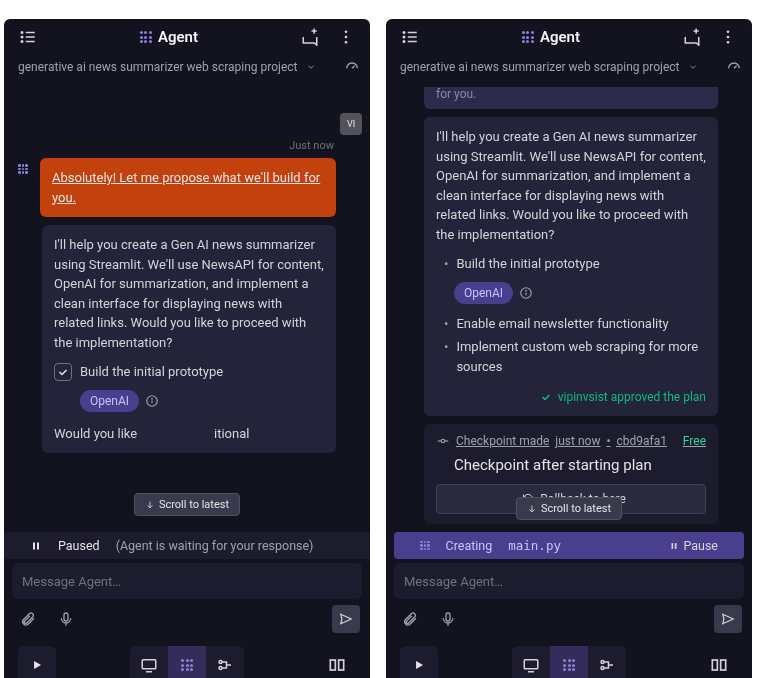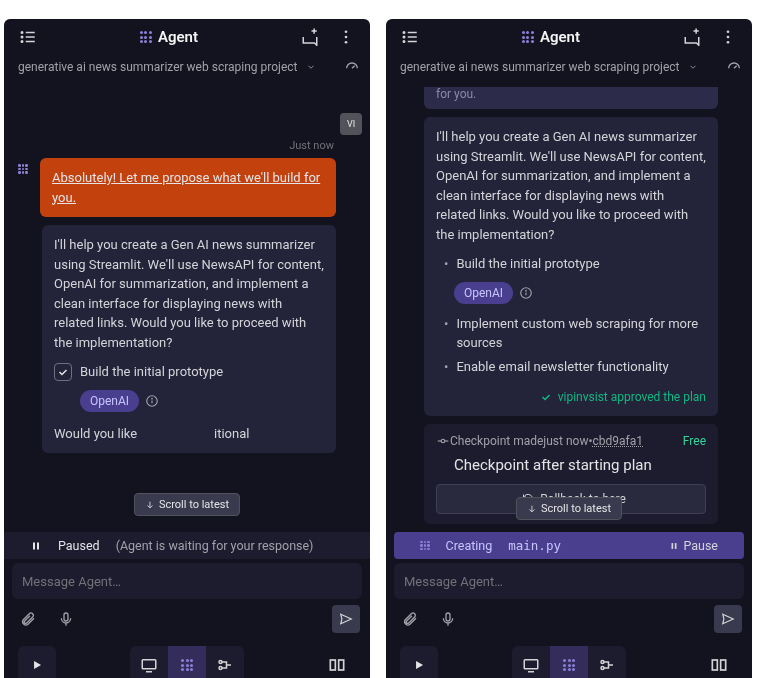--- a/index.html
+++ b/index.html
@@ -147,23 +147,24 @@
   }
   .checkpoint-card {
     background: #1c1c2e;
     border-radius: 6px;
     padding: 10px 12px;
     margin: 8px 26px 8px 30px;
   }
   .checkpoint-head {
     display: flex;
     align-items: flex-start;
-    gap: 0;
+    gap: 6px;
     font-size: 12px;
     color: #a1a1aa;
+    text-decoration: underline;
   }
   .checkpoint-head .hash {
     color: #a1a1aa;
     text-decoration: underline dotted;
   }
   .checkpoint-head .free {
     margin-left: auto;
     color: #34d399;
     font-size: 12px;
   }
@@ -575,22 +576,22 @@
           <span class="tag">OpenAI</span>
           <span>
             <svg width="14" height="14" viewBox="0 0 24 24" fill="none" stroke="#a1a1aa" stroke-width="2">
                 <circle cx="12" cy="12" r="9"></circle>
                 <line x1="12" y1="11" x2="12" y2="16"></line>
                 <circle cx="12" cy="8" r="0.5" fill="#a1a1aa"></circle>
               </svg>
           </span>
         </div>
         <div class="bullet-list">
+          <div class="bullet-item">Enable email newsletter functionality</div>
           <div class="bullet-item">Implement custom web scraping for more sources</div>
-          <div class="bullet-item">Enable email newsletter functionality</div>
         </div>
         <div class="approved">
           <svg width="12" height="12" viewBox="0 0 24 24" fill="none" stroke="#10b981" stroke-width="3">
               <polyline points="5 12 10 17 19 8"></polyline>
             </svg>
           <span>vipinvsist approved the plan</span>
         </div>
       </div>
     </div>
 

